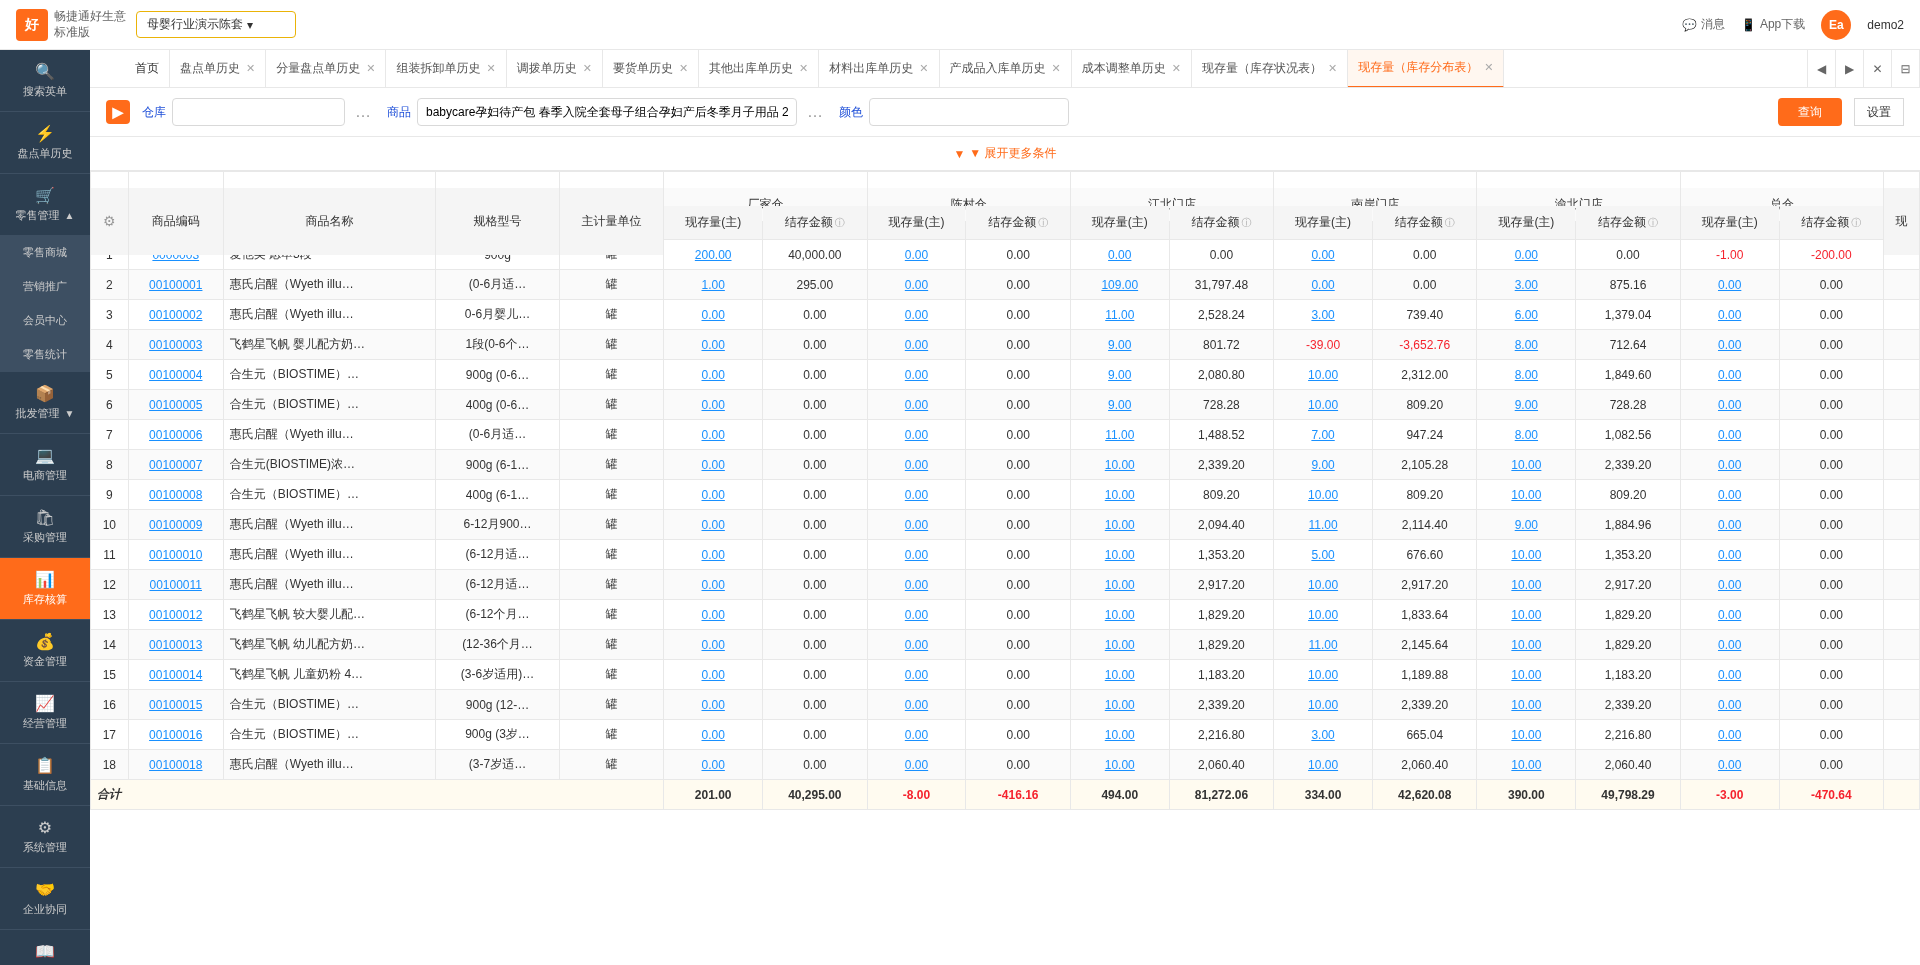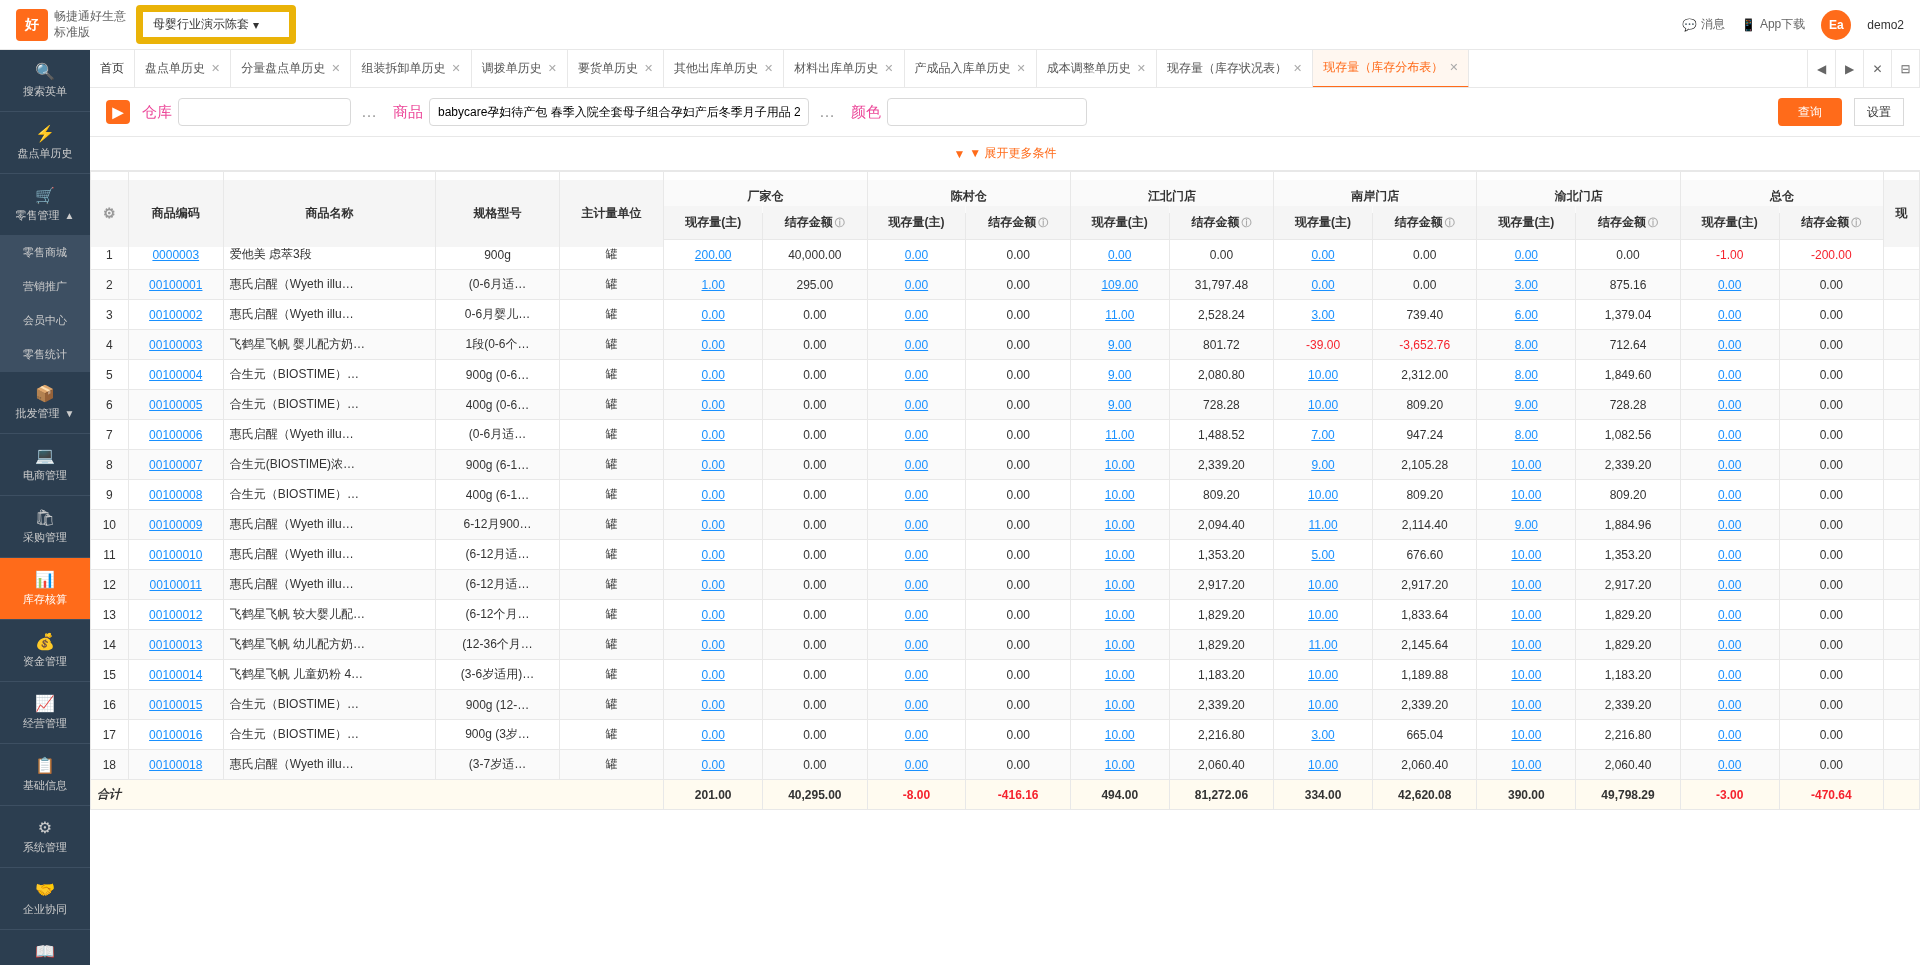--- a/index.html
+++ b/index.html
@@ -4,68 +4,68 @@
   <style>
     * { box-sizing: border-box; margin: 0; padding: 0; }
     body { font-family: 'Microsoft YaHei', Arial, sans-serif; font-size: 12px; background: #f5f5f5; color: #333; overflow: hidden; }
 
     
     .top-bar { height: 50px; background: #fff; display: flex; align-items: center; justify-content: space-between; padding: 0 16px; border-bottom: 1px solid #e8e8e8; position: fixed; top: 0; left: 0; right: 0; z-index: 100; }
     .top-bar-left { display: flex; align-items: center; gap: 10px; }
     .logo-area { display: flex; align-items: center; gap: 6px; }
     .logo-icon { width: 32px; height: 32px; background: #ff6b1a; border-radius: 4px; display: flex; align-items: center; justify-content: center; color: #fff; font-size: 14px; font-weight: bold; }
     .logo-text { font-size: 12px; color: #666; line-height: 1.3; }
-    .store-selector { display: flex; align-items: center; gap: 4px; padding: 4px 10px; border: 7px solid #eab308; border-radius: 4px; cursor: pointer; font-size: 12px; color: #333; background: #fff; min-width: 160px; }
+    .store-selector { display: flex; align-items: center; gap: 4px; padding: 4px 10px; border: 1px solid #eab308; border-radius: 4px; cursor: pointer; font-size: 12px; color: #333; background: #fff; min-width: 160px; }
     .top-bar-right { display: flex; align-items: center; gap: 16px; }
     .top-btn { display: flex; align-items: center; gap: 4px; font-size: 12px; color: #666; cursor: pointer; }
     .user-avatar { width: 30px; height: 30px; border-radius: 50%; background: #ff6b1a; display: flex; align-items: center; justify-content: center; color: #fff; font-size: 12px; font-weight: bold; }
     .user-name { font-size: 12px; color: #333; cursor: pointer; }
 
     
     .sidebar { position: fixed; left: 0; top: 50px; bottom: 0; width: 90px; background: #2c3e50; overflow-y: auto; z-index: 90; }
     .sidebar-item { padding: 12px 8px; text-align: center; color: #ccc; cursor: pointer; font-size: 11px; border-bottom: 1px solid #3d4f62; position: relative; }
     .sidebar-item.active { background: #ff6b1a; color: #fff; }
     .sidebar-item .icon { font-size: 16px; margin-bottom: 3px; }
     .sidebar-sub { background: #3d4f62; }
     .sidebar-sub .sidebar-item { font-size: 11px; padding: 9px 8px; }
     .collapse-arrow { display: inline-block; font-size: 10px; margin-left: 2px; }
 
     
     .tabs-bar { position: fixed; top: 50px; left: 90px; right: 0; height: 38px; background: #fff; border-bottom: 1px solid #e8e8e8; display: flex; align-items: center; overflow: hidden; z-index: 89; }
-    .tabs-scroll { display: flex; align-items: center; overflow: hidden; flex: 1; height: 100%; }
+    .tabs-scroll { display: flex; align-items: center; overflow: hidden; flex: 1; height: 100%; margin-left: 35px; }
     .tab-item { display: flex; align-items: center; padding: 0 10px; height: 38px; border-right: 1px solid #e8e8e8; font-size: 12px; color: #555; cursor: pointer; white-space: nowrap; gap: 4px; flex-shrink: 0; }
     .tab-item.active { background: #fff7f0; color: #ff6b1a; border-bottom: 2px solid #ff6b1a; }
     .tab-item.home { color: #333; font-weight: 500; }
     .tab-close { font-size: 11px; color: #aaa; margin-left: 2px; line-height: 1; }
     .tab-nav-btns { display: flex; align-items: center; border-left: 1px solid #e8e8e8; }
     .tab-nav-btn { width: 28px; height: 38px; display: flex; align-items: center; justify-content: center; cursor: pointer; color: #666; border-right: 1px solid #e8e8e8; }
 
     
     .main-content { position: fixed; top: 88px; left: 90px; right: 0; bottom: 0; overflow: hidden; display: flex; flex-direction: column; }
     .page-header { background: #fff; padding: 12px 16px; border-bottom: 1px solid #e8e8e8; display: flex; align-items: center; justify-content: space-between; }
     .page-title { font-size: 16px; font-weight: 600; color: #333; }
     .page-actions { display: flex; align-items: center; gap: 8px; }
     .page-action-btn { display: flex; align-items: center; gap: 4px; font-size: 12px; color: #666; cursor: pointer; padding: 4px 8px; }
 
     
     .filter-bar { background: #fff; padding: 10px 16px; border-bottom: 1px solid #e8e8e8; display: flex; align-items: center; gap: 12px; flex-wrap: wrap; }
     .filter-expand-btn { width: 24px; height: 24px; background: #ff6b1a; color: #fff; border-radius: 4px; display: flex; align-items: center; justify-content: center; cursor: pointer; font-size: 14px; font-weight: bold; }
     .filter-group { display: flex; align-items: center; gap: 6px; }
-    .filter-label { font-size: 15px; color: #ec4899; white-space: nowrap; }
+    .filter-label { font-size: 12px; color: #1d4ed8; white-space: nowrap; }
     .filter-input { height: 28px; border: 1px solid #d9d9d9; border-radius: 4px; padding: 0 8px; font-size: 12px; background: #fff; min-width: 120px; }
     .filter-input-long { min-width: 380px; }
     .filter-dots { color: #999; font-size: 16px; cursor: pointer; padding: 0 4px; }
     .filter-expand-row { display: flex; align-items: center; justify-content: center; padding: 4px; cursor: pointer; color: #ff6b1a; font-size: 12px; gap: 4px; }
     .btn-primary { height: 28px; padding: 0 20px; background: #ff6b1a; color: #fff; border: none; border-radius: 4px; cursor: pointer; font-size: 12px; }
     .btn-default { height: 28px; padding: 0 12px; background: #fff; color: #333; border: 1px solid #d9d9d9; border-radius: 0; cursor: pointer; font-size: 12px; }
 
     
     .table-area { flex: 1; overflow: auto; background: #fff; }
     .data-table { width: 100%; border-collapse: collapse; font-size: 12px; }
-    .data-table th { background: #f5f5f5; padding: 8px 6px; text-align: center; border: 1px solid #e8e8e8; font-weight: 700; color: #333; white-space: nowrap; position: sticky; top: 8px; z-index: 10; }
+    .data-table th { background: #f5f5f5; padding: 8px 6px; text-align: center; border: 1px solid #e8e8e8; font-weight: 400; color: #333; white-space: nowrap; position: sticky; top: 16px; z-index: 10; }
     .data-table th.group-header { background: #fafafa; }
     .data-table td { padding: 6px 6px; text-align: center; border: 1px solid #e8e8e8; white-space: nowrap; }
     .data-table tr.total-row td { background: #fffbf0; font-weight: 600; }
     .data-table tr.even td { background: #fafafa; }
     .num-link { color: #1890ff; text-decoration: underline; cursor: pointer; }
     .num-negative { color: #f5222d; }
     .settings-icon { color: #999; cursor: pointer; font-size: 14px; }
     .info-icon { color: #aaa; font-size: 10px; cursor: pointer; margin-left: 2px; }
     
     

